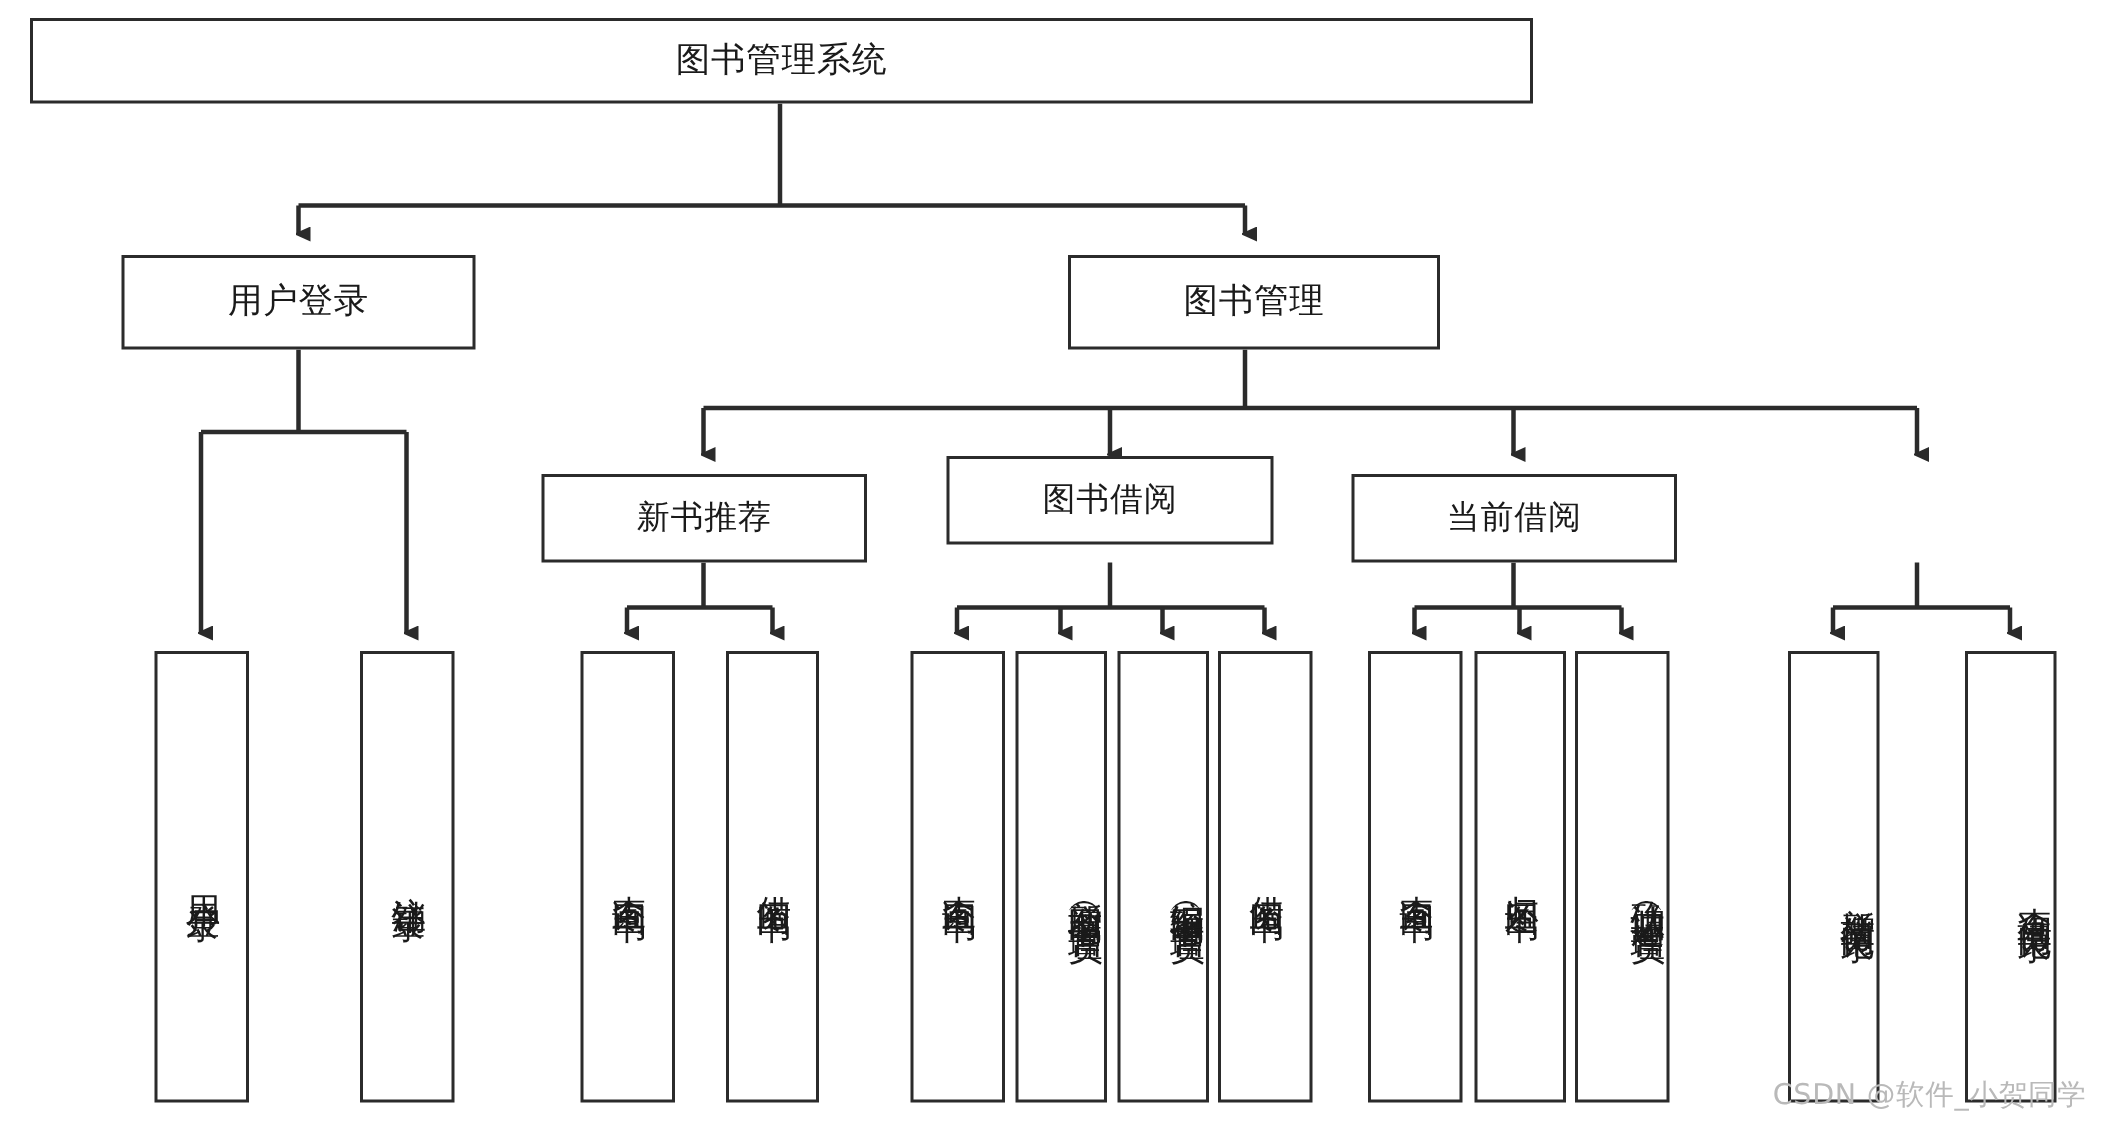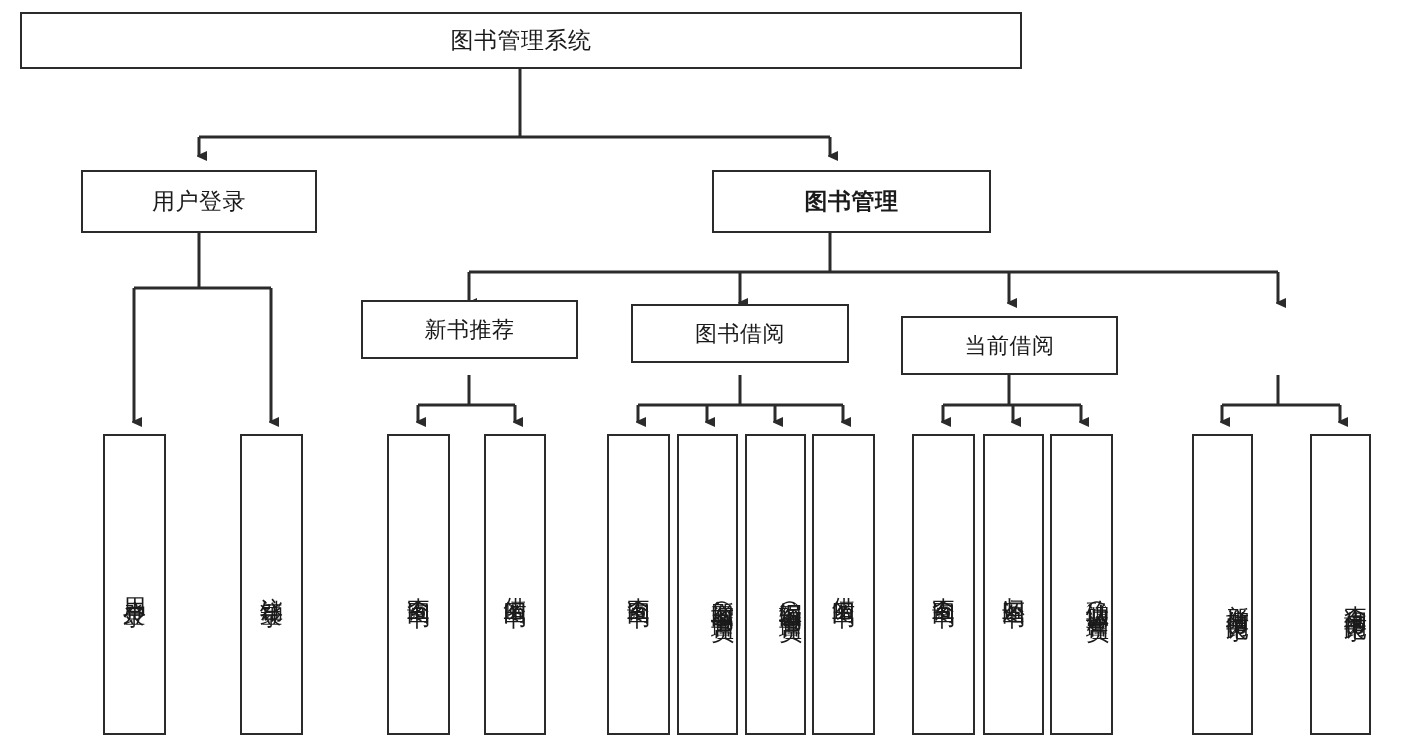--- a/index.html
+++ b/index.html
@@ -132,25 +132,25 @@
   </svg>
 
   <div class="node node-h node-root" style="left:20px; top:12px; width:1002px; height:57px;">
     <span>图书管理系统</span>
   </div>
 
   <div class="node node-h node-l2" style="left:81px; top:170px; width:236px; height:63px;">
     <span>用户登录</span>
   </div>
 
-  <div class="node node-h node-l2" style="left:712px; top:170px; width:279px; height:63px;font-weight:bold;">
+  <div class="node node-h node-l2" style="left:712px; top:170px; width:248px; height:63px;">
     <span>图书管理</span>
   </div>
 
-  <div class="node node-h node-l3" style="left:361px; top:300px; width:217px; height:59px;align-items:center;">
+  <div class="node node-h node-l3" style="left:361px; top:316px; width:217px; height:59px;align-items:center;">
     <span>新书推荐</span>
   </div>
 
   <div class="node node-h node-l3" style="left:631px; top:304px; width:218px; height:59px;">
     <span>图书借阅</span>
   </div>
 
   <div class="node node-h node-l3" style="left:901px; top:316px; width:217px; height:59px;text-align:center;">
     <span>当前借阅</span>
   </div>
@@ -201,14 +201,15 @@
   </div>
 
   <div class="node node-leaf" style="left:1192px; top:434px; width:61px; height:301px;">
     <span>新增借阅记录</span>
   </div>
 
   <div class="node node-leaf" style="left:1310px; top:434px; width:61px; height:301px;">
     <span>查询借阅记录</span>
   </div>
 
+  <div class="watermark">CSDN @软件_小贺同学</div>
 
 </div>
 
 </body></html>

